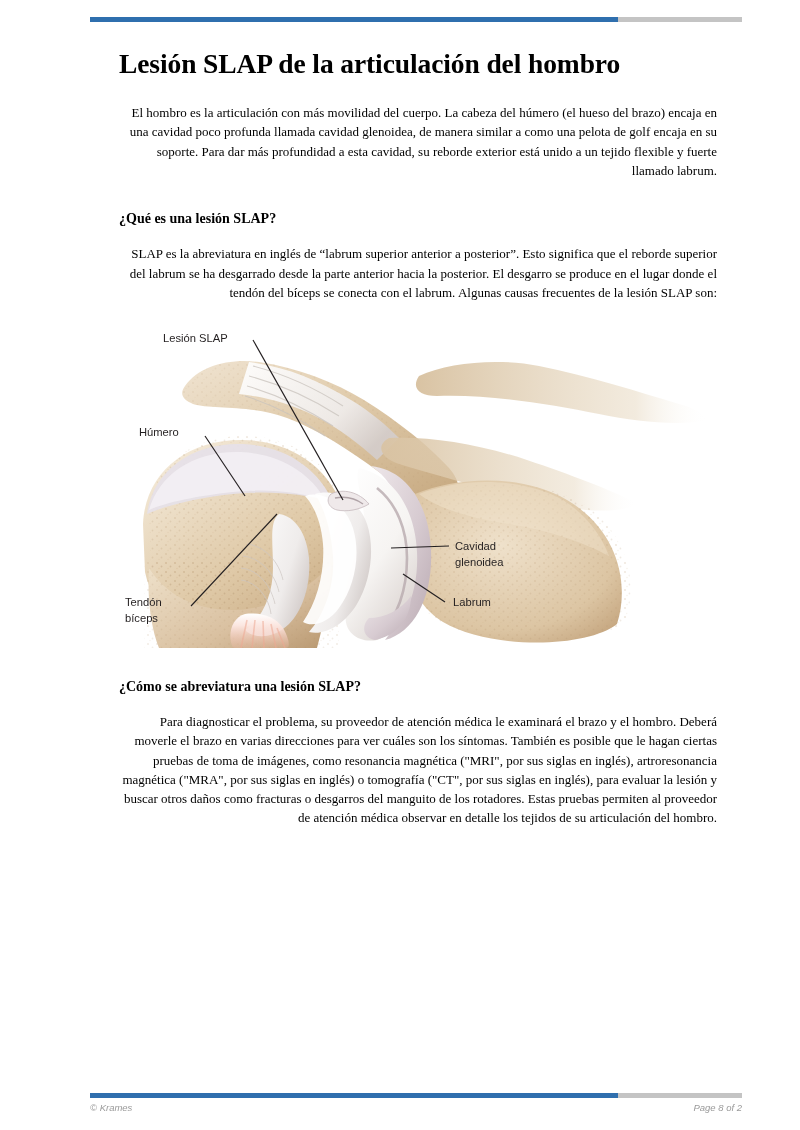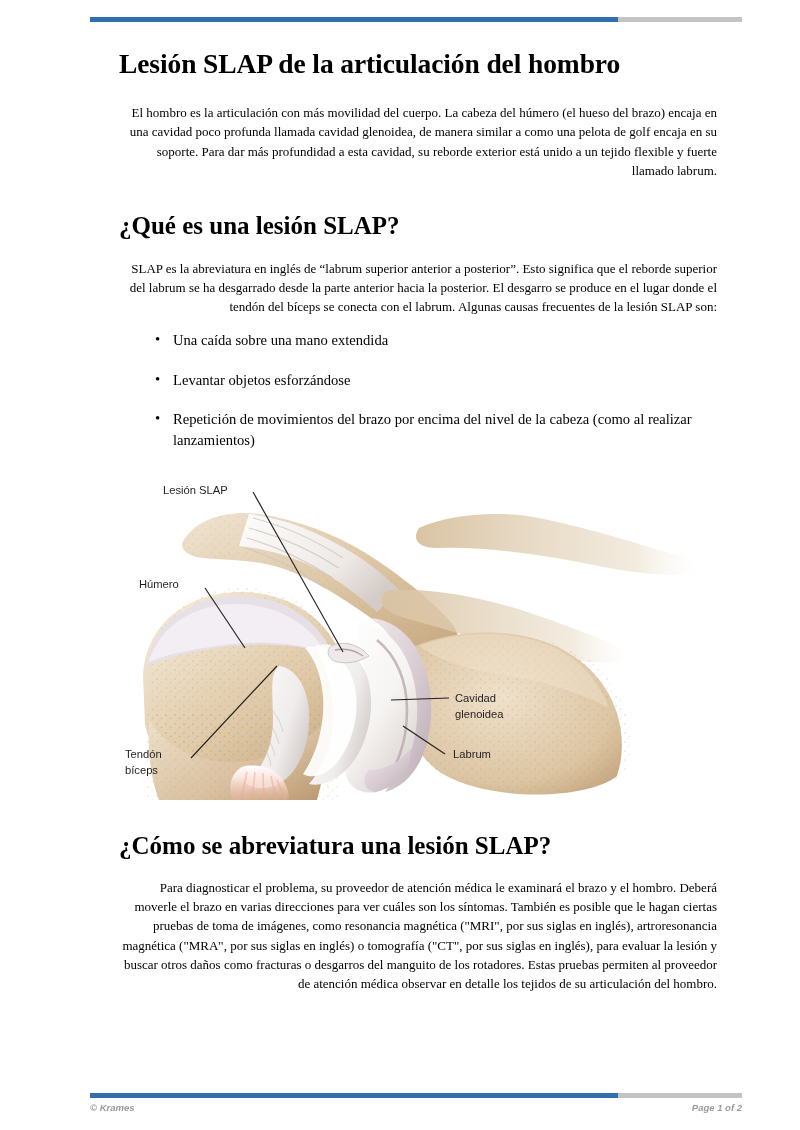--- a/index.html
+++ b/index.html
@@ -54,21 +54,21 @@
 
   h1.doc-title {
     font-size: 27.5px;
     line-height: 1.28;
     font-weight: bold;
     margin: 0 0 22px 0;
     letter-spacing: -0.1px;
   }
 
   h2.section-title {
-    font-size: 25px;
+    font-size: 14px;
     line-height: 1.3;
     font-weight: bold;
     margin: 30px 0 16px 0;
   }
 
   p.body-text {
     font-size: 13px;
     line-height: 1.48;
     margin: 0 0 8px 0;
     text-align: right;
@@ -115,21 +115,20 @@
     left: 74px;
     top: 1102px;
     width: 652px;
     display: flex;
     justify-content: space-between;
     align-items: center;
     font-family: "Liberation Sans", "DejaVu Sans", sans-serif;
     font-style: italic;
     font-size: 9.5px;
     color: #9a9a9a;
-    font-weight: bold;
   }
 </style>
 </head>
 <body>
 
 <div class="page">
 
   <div class="rule rule-top">
     <div class="seg-blue"></div>
     <div class="seg-gray"></div>
@@ -138,25 +137,20 @@
   <div class="content">
 
     <h1 class="doc-title">Lesión SLAP de la articulación del hombro</h1>
 
     <p class="body-text">El hombro es la articulación con más movilidad del cuerpo. La cabeza del húmero (el hueso del brazo) encaja en una cavidad poco profunda llamada cavidad glenoidea, de manera similar a como una pelota de golf encaja en su soporte. Para dar más profundidad a esta cavidad, su reborde exterior está unido a un tejido flexible y fuerte llamado labrum.</p>
 
     <h2 class="section-title">¿Qué es una lesión SLAP?</h2>
 
     <p class="body-text">SLAP es la abreviatura en inglés de “labrum superior anterior a posterior”. Esto significa que el reborde superior del labrum se ha desgarrado desde la parte anterior hacia la posterior. El desgarro se produce en el lugar donde el tendón del bíceps se conecta con el labrum. Algunas causas frecuentes de la lesión SLAP son:</p>
 
-    <ul class="bullets">
-      <li>Una caída sobre una mano extendida</li>
-      <li>Levantar objetos esforzándose</li>
-      <li>Repetición de movimientos del brazo por encima del nivel de la cabeza (como al realizar lanzamientos)</li>
-    </ul>
 
     <div class="figure">
       <svg width="598" height="330" viewBox="0 0 598 330" xmlns="http://www.w3.org/2000/svg">
         <defs>
           <linearGradient id="boneA" x1="0" y1="0" x2="1" y2="1">
             <stop offset="0%" stop-color="#f0e4d2"></stop>
             <stop offset="45%" stop-color="#e0cbab"></stop>
             <stop offset="100%" stop-color="#c6a87f"></stop>
           </linearGradient>
           <linearGradient id="boneB" x1="0.2" y1="0" x2="0.9" y2="1">
@@ -325,16 +319,16 @@
 
   </div>
 
   <div class="rule rule-bottom">
     <div class="seg-blue"></div>
     <div class="seg-gray"></div>
   </div>
 
   <div class="footer">
     <span>© Krames</span>
-    <span>Page 1 of 2</span>
+    <span>Page 8 of 2</span>
   </div>
 
 </div>
 
 </body></html>

